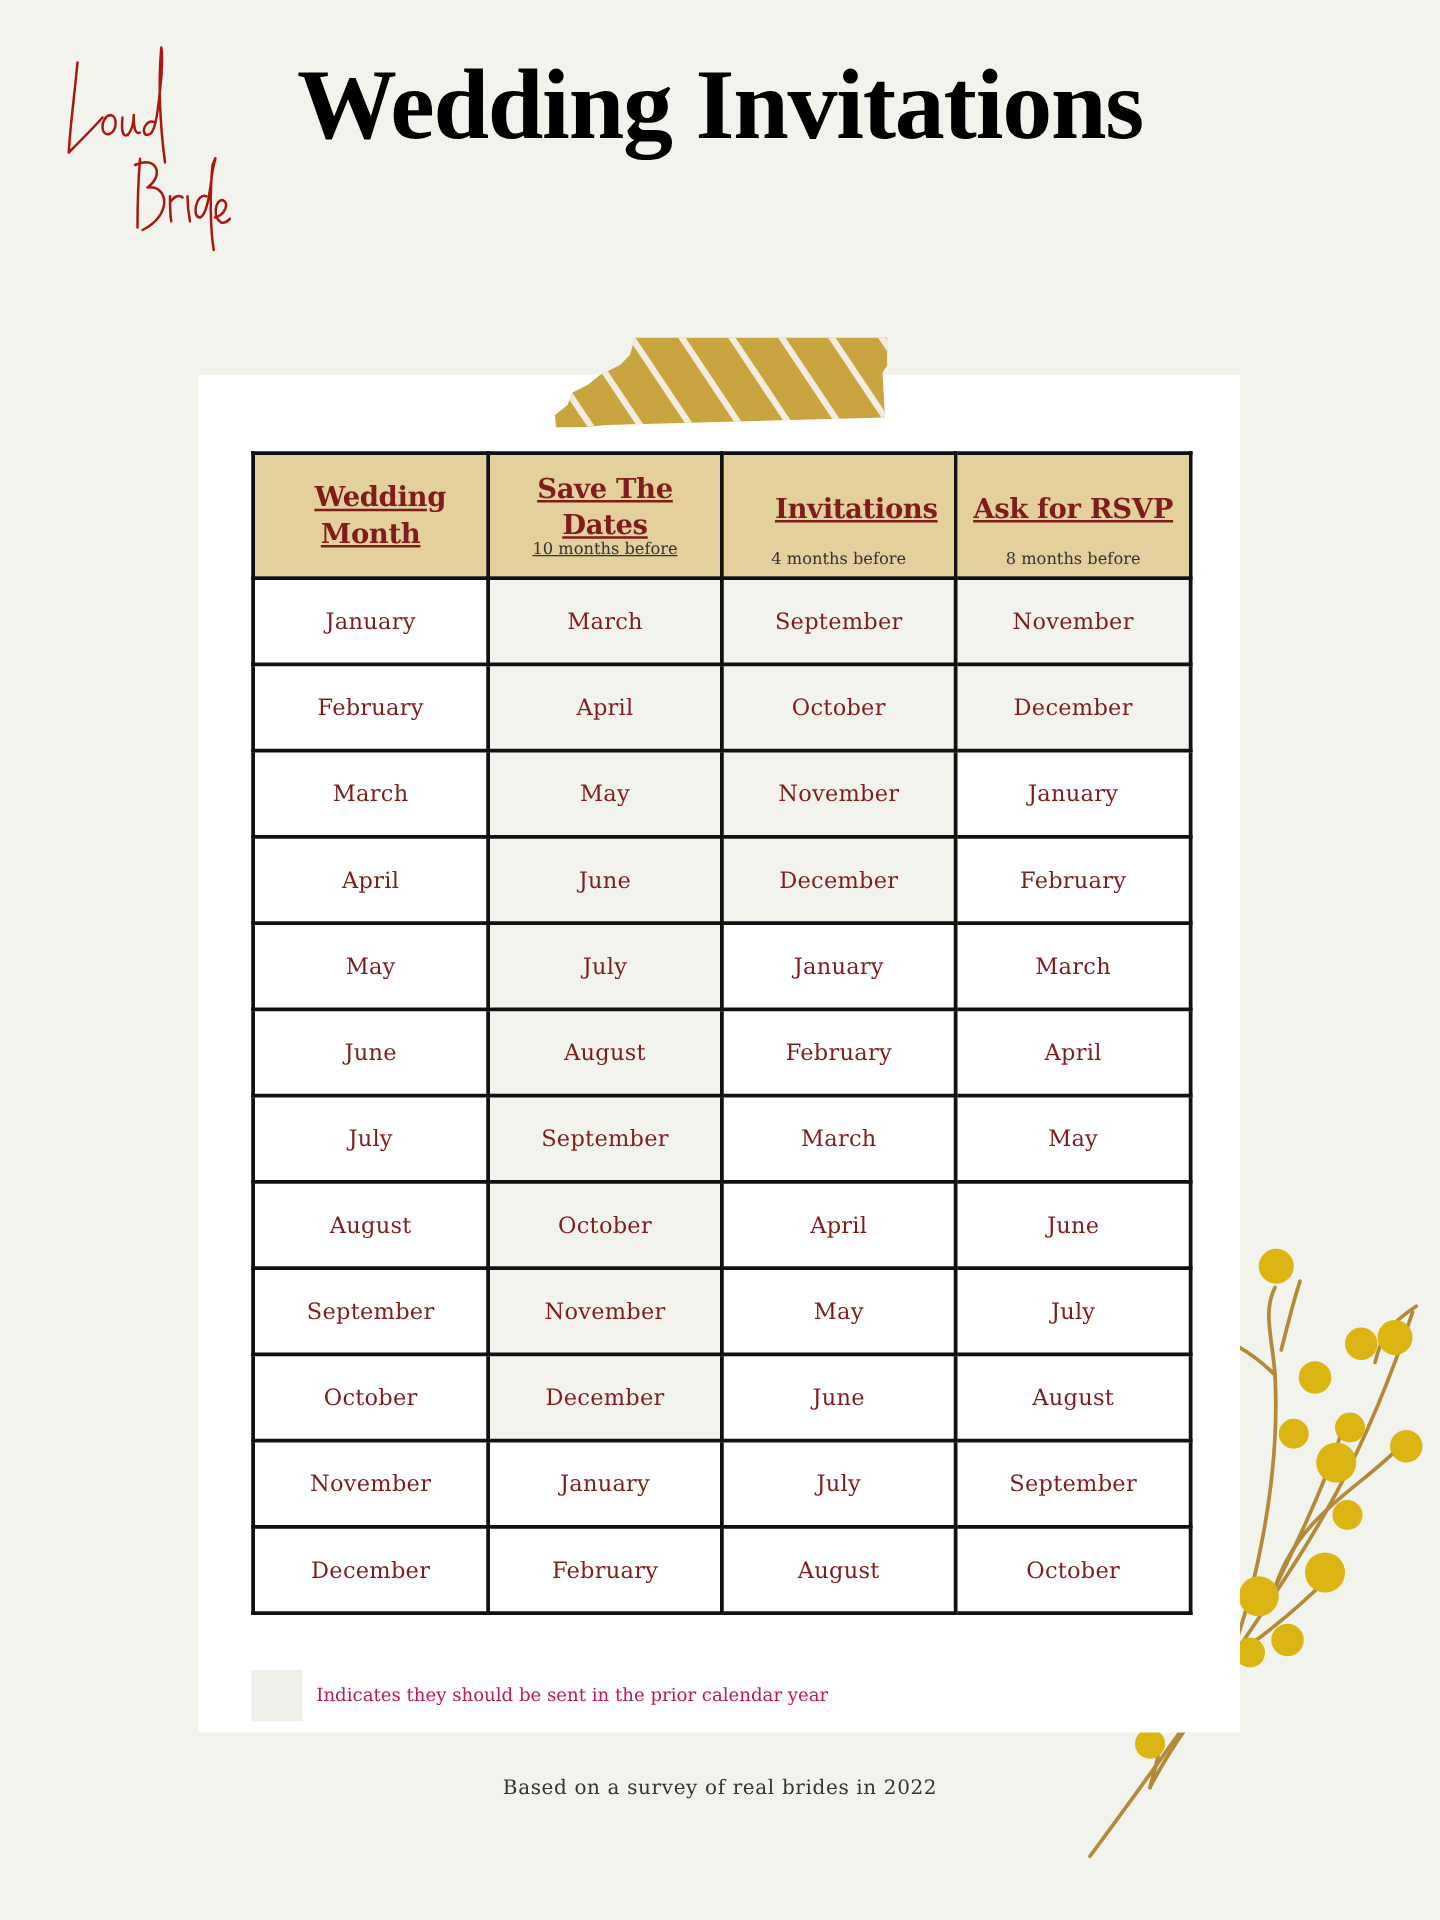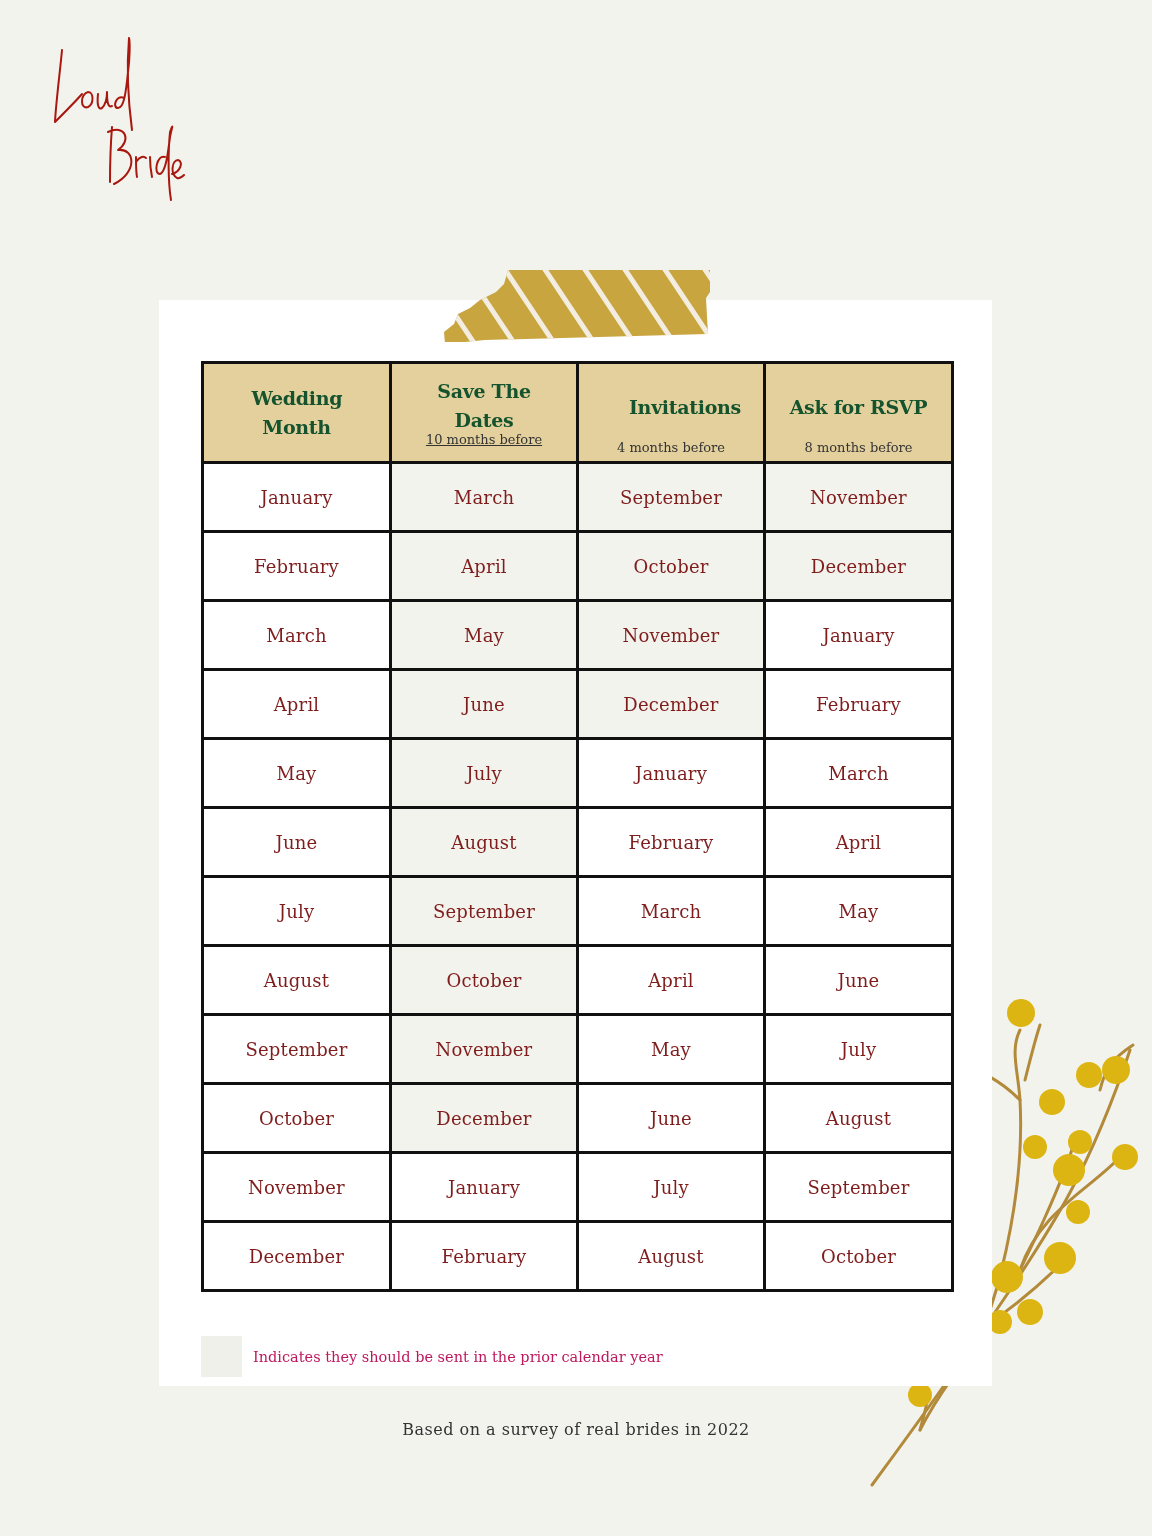--- a/index.html
+++ b/index.html
@@ -30,21 +30,21 @@
     border-collapse: collapse; table-layout: fixed;
   }
   table.sched th, table.sched td {
     border: 3px solid #111; text-align: center; padding: 0;
   }
   table.sched th {
     background: #e3d09d; height: 97px; vertical-align: middle; position: relative;
   }
   .th-label {
     display: block; font-family: "DejaVu Serif", serif; font-weight: bold;
-    font-size: 19px; line-height: 29px; color: #14532d; letter-spacing: -0.3px;
+    font-size: 22px; line-height: 29px; color: #7f1d1d; letter-spacing: -0.3px; text-decoration: underline;
   }
   .th-sub {
     display: block; font-family: "DejaVu Serif", serif; font-weight: normal;
     font-size: 13px; color: #333; line-height: 16px; margin-top: 14px;
   }
   .th-sub.low { position: absolute; left: 0; right: 0; bottom: 5px; }
   table.sched td {
     height: 66px; font-family: "DejaVu Serif", serif; font-size: 18px;
     color: #7f1d1d; font-weight: normal; letter-spacing: 0.2px;
     background: #fff;
@@ -81,20 +81,21 @@
 
     <path d="M100 125 C100 135 101 140 102 145"></path>
 
     <path d="M115 125 C107 122 103 142 110 142 C116 140 118 120 120 105 C122 95 124 90 120 100 C118 120 118 150 121 168"></path>
 
     <path d="M122 142 C130 140 134 130 128 128 C122 128 120 142 127 146 C130 147 132 145 134 143"></path>
   </g>
 </svg>
 
 <div class="title">
+  <div>Wedding Invitations</div>
 </div>
 
 <svg class="branch" viewBox="0 0 292 500">
   <g fill="none" stroke="#b28a3a" stroke-width="3" stroke-linecap="round">
     <path d="M12 495 C60 430 110 360 150 300 C190 240 230 180 270 60"></path>
     <path d="M150 300 C170 260 200 200 215 150"></path>
     <path d="M160 280 C180 220 230 200 262 165"></path>
     <path d="M120 340 C150 320 175 300 205 270"></path>
     <path d="M130 320 C140 290 165 200 160 110 C158 80 150 60 160 40"></path>
     <path d="M160 110 C140 90 120 80 100 75"></path>

